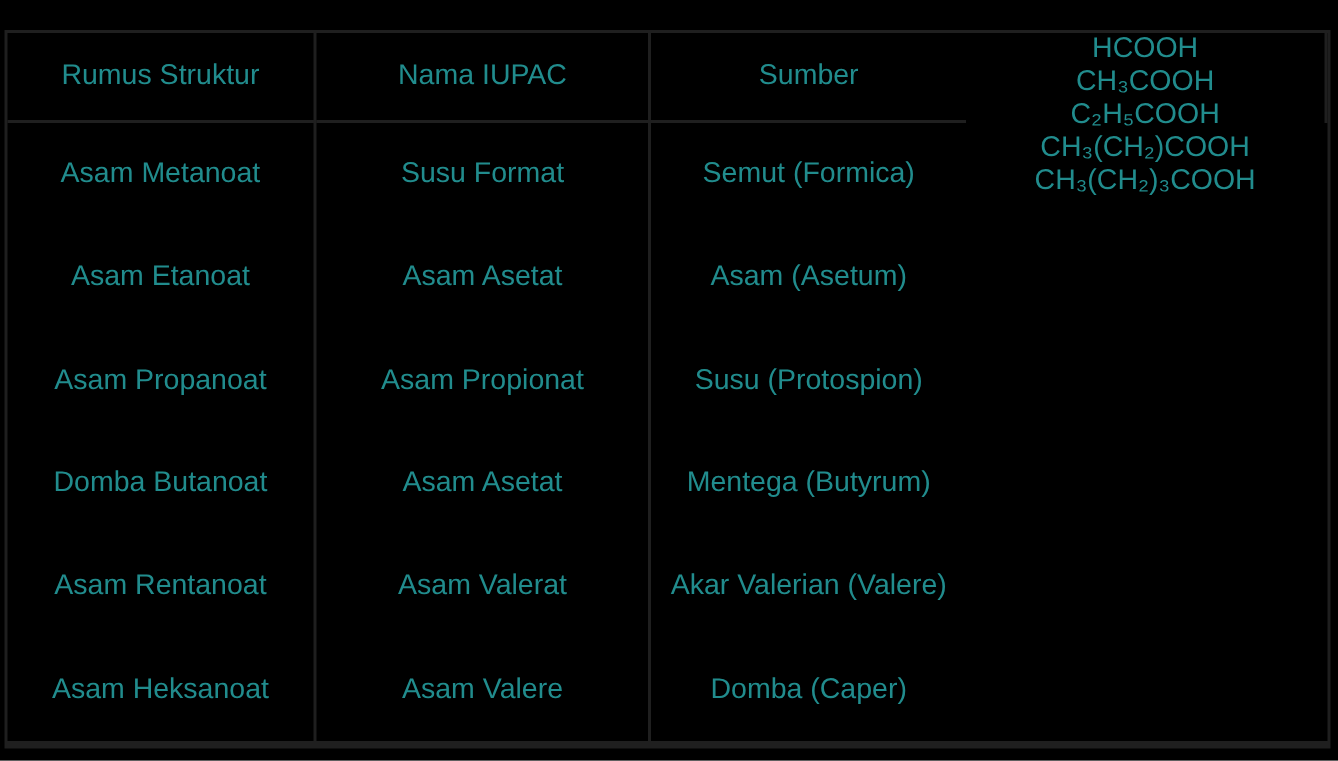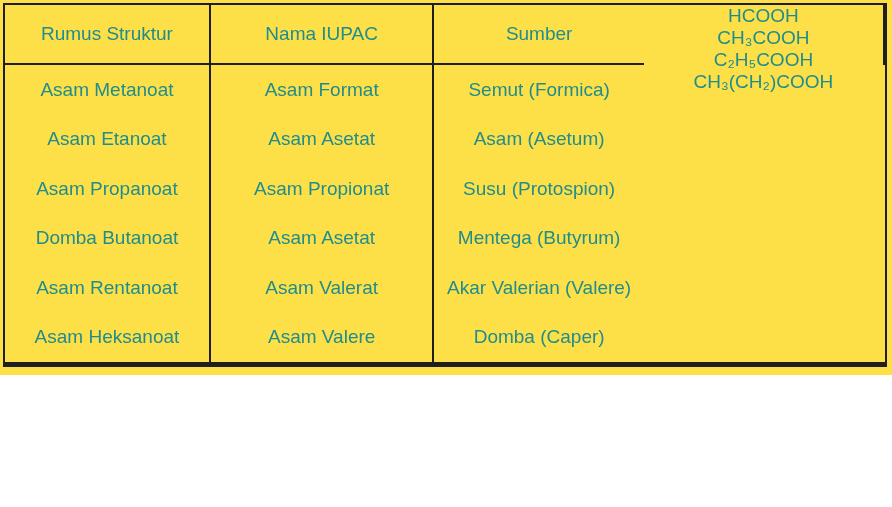--- a/index.html
+++ b/index.html
@@ -1,20 +1,20 @@
 <!DOCTYPE html>
 <html><head>
 <meta charset="utf-8">
 <style>
   html, body { margin: 0; padding: 0; background: #ffffff; }
   .page {
-    width: 892px; height: 375px;
+    width: 892px; height: 507px;
     box-sizing: border-box;
-    background: #fde047;
-    padding: 3px 5px 8px 3px;
+    background: #000000;
+    padding: 20px 5px 8px 3px;
   }
   .acid-table {
     width: 100%; height: 100%;
     box-sizing: border-box;
     border: 2px solid #1f1f1f;
     border-bottom-width: 5px;
     display: grid;
     grid-template-columns: 23.4% 25.4% 23.8% 27.4%;
     grid-template-rows: 60px 1fr;
     font-family: "Liberation Sans", "DejaVu Sans", sans-serif;
@@ -48,33 +48,34 @@
     </div>
     <div class="th">
       <span>Sumber</span>
     </div>
 
     <div class="col bordered">
       <div class="cell">HCOOH</div>
       <div class="cell">CH₃COOH</div>
       <div class="cell">C₂H₅COOH</div>
       <div class="cell">CH₃(CH₂)COOH</div>
+      <div class="cell">CH₃(CH₂)₃COOH</div>
     </div>
 
     <div class="col bordered">
       <div class="cell">Asam Metanoat</div>
       <div class="cell">Asam Etanoat</div>
       <div class="cell">Asam Propanoat</div>
       <div class="cell">Domba Butanoat</div>
       <div class="cell">Asam Rentanoat</div>
       <div class="cell">Asam Heksanoat</div>
     </div>
 
     <div class="col bordered">
-      <div class="cell">Asam Format</div>
+      <div class="cell">Susu Format</div>
       <div class="cell">Asam Asetat</div>
       <div class="cell">Asam Propionat</div>
       <div class="cell">Asam Asetat</div>
       <div class="cell">Asam Valerat</div>
       <div class="cell">Asam Valere</div>
     </div>
 
     <div class="col">
       <div class="cell">Semut (Formica)</div>
       <div class="cell">Asam (Asetum)</div>

